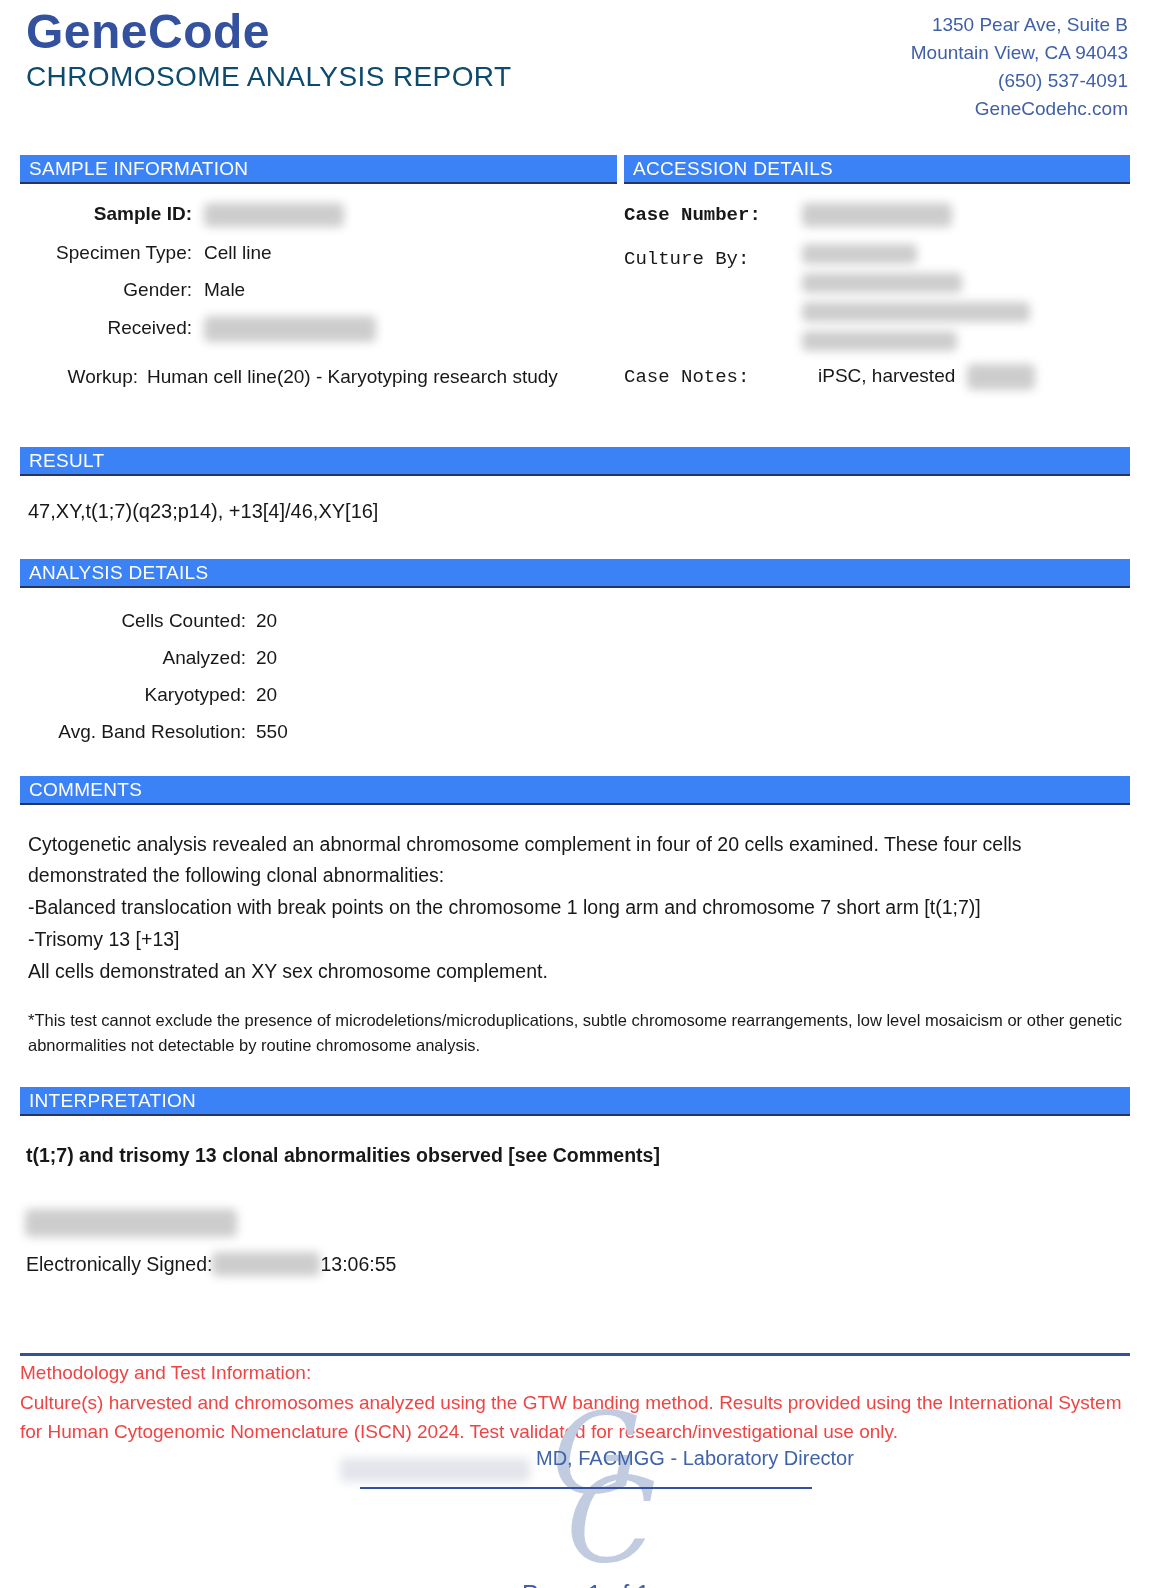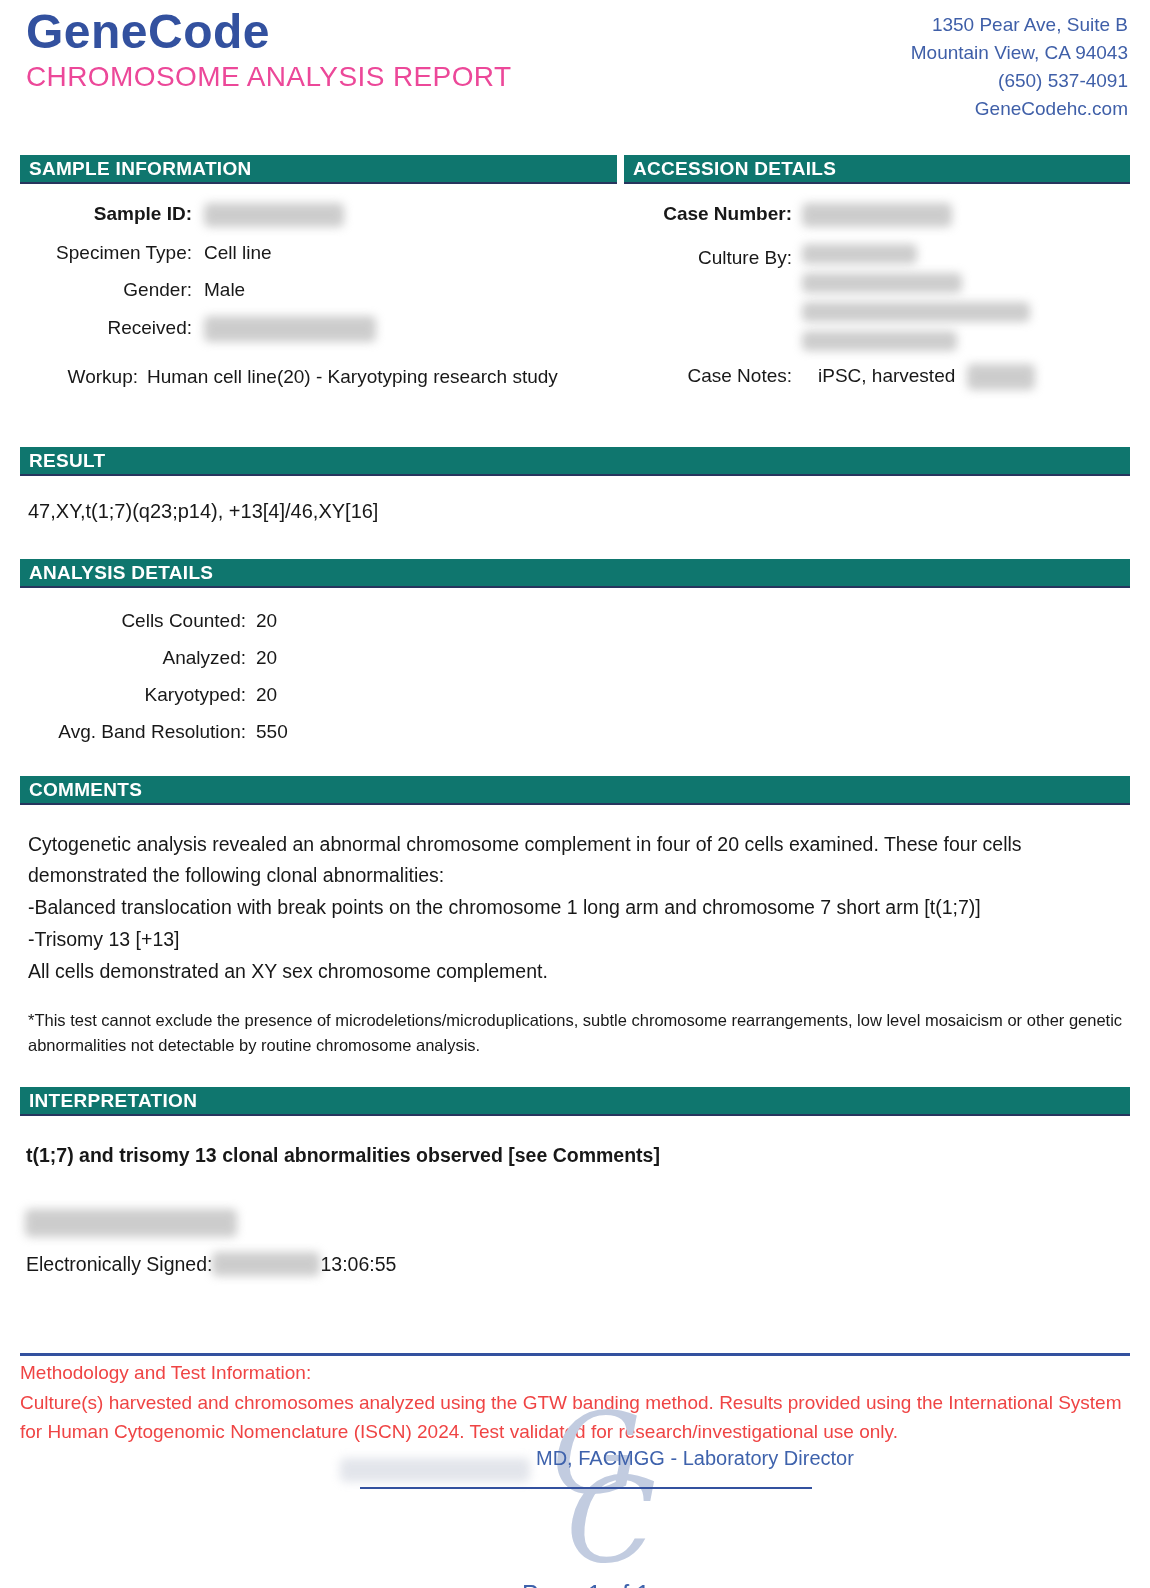--- a/index.html
+++ b/index.html
@@ -10,46 +10,46 @@
     position: relative;
     width: 1150px;
     height: 1588px;
     overflow: hidden;
   }
   .page { position: relative; width: 1150px; height: 1379px; }
 
   
   .header { display: flex; justify-content: space-between; padding: 6px 22px 0 26px; }
   .brand { font-size: 48px; font-weight: 600; color: #33519f; letter-spacing: 0.5px; line-height: 1.1; }
-  .report-title { font-size: 28px; color: #ec4899; letter-spacing: 0.4px; margin-top: 2px; }
+  .report-title { font-size: 28px; color: #0c4a6e; letter-spacing: 0.4px; margin-top: 2px; }
   .address { text-align: right; font-size: 19px; line-height: 1.47; color: #3f5fa8; padding-top: 5px; }
 
   
   .bar {
-    background: #0f766e;
+    background: #3b82f6;
     color: #ffffff;
-    font-weight: bold;
+    font-weight: normal;
     font-size: 19px;
     letter-spacing: 0.3px;
     padding: 3px 9px 4px 9px;
     border-bottom: 2px solid #27355e;
     height: 29px;
   }
   .bars-row { display: flex; gap: 7px; margin: 32px 20px 0 20px; }
   .bar-left { width: 597px; }
   .bar-right { width: 506px; }
   .bar-full { margin: 0 20px; }
 
   
   .info-grid { display: flex; gap: 7px; margin: 19px 20px 0 20px; font-size: 19px; }
   .col-left { width: 597px; }
   .col-right { width: 506px; }
   .frow { display: flex; margin-bottom: 15px; align-items: baseline; }
   .flabel { width: 172px; text-align: right; flex-shrink: 0; }
-  .flabel-r { width: 168px; text-align: right; flex-shrink: 0; }
+  .flabel-r { width: 168px; text-align: left; flex-shrink: 0; font-family: Liberation Mono, monospace; }
   .flabel-workup { width: 118px; text-align: right; flex-shrink: 0; }
   .fval { margin-left: 12px; }
   .fval-r { margin-left: 10px; }
   .bold { font-weight: bold; }
   .workup-row { margin-top: 24px; }
   .notes-row { margin-top: 13px; gap: 16px; }
 
   
   .blur {
     display: inline-block;

